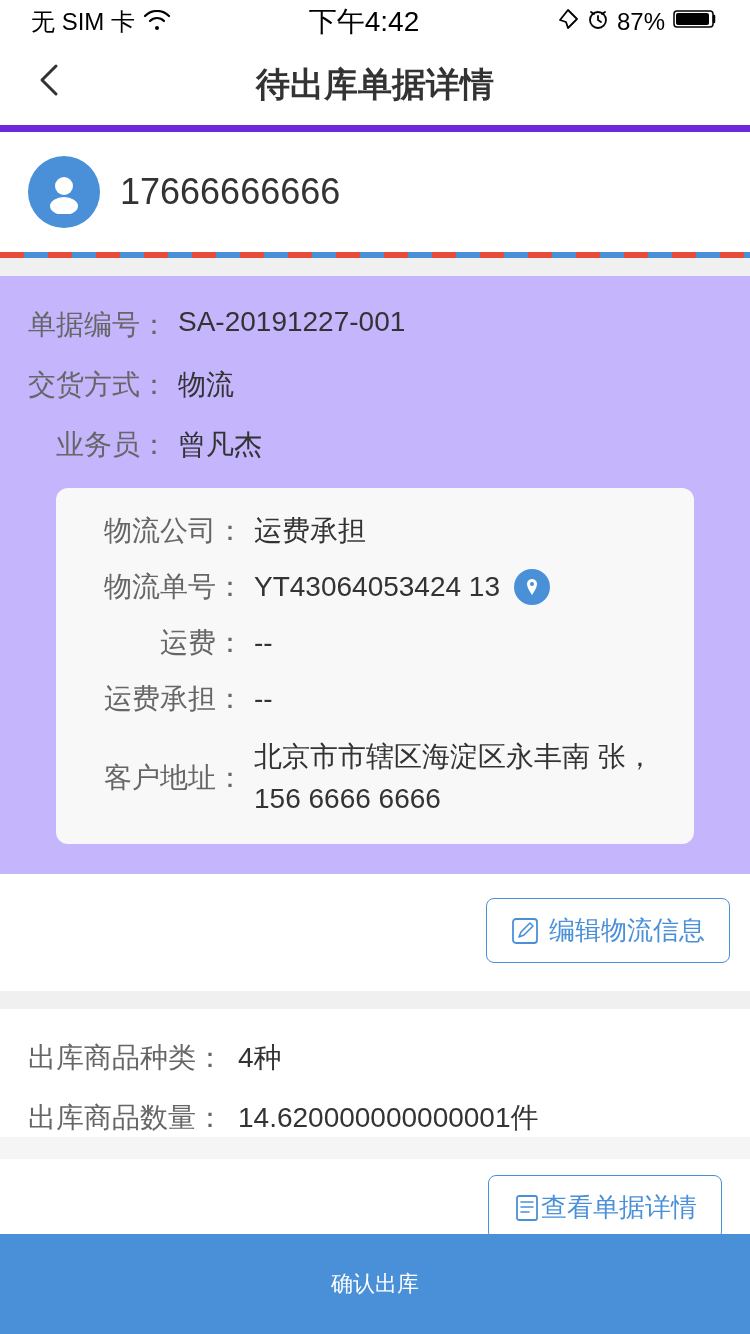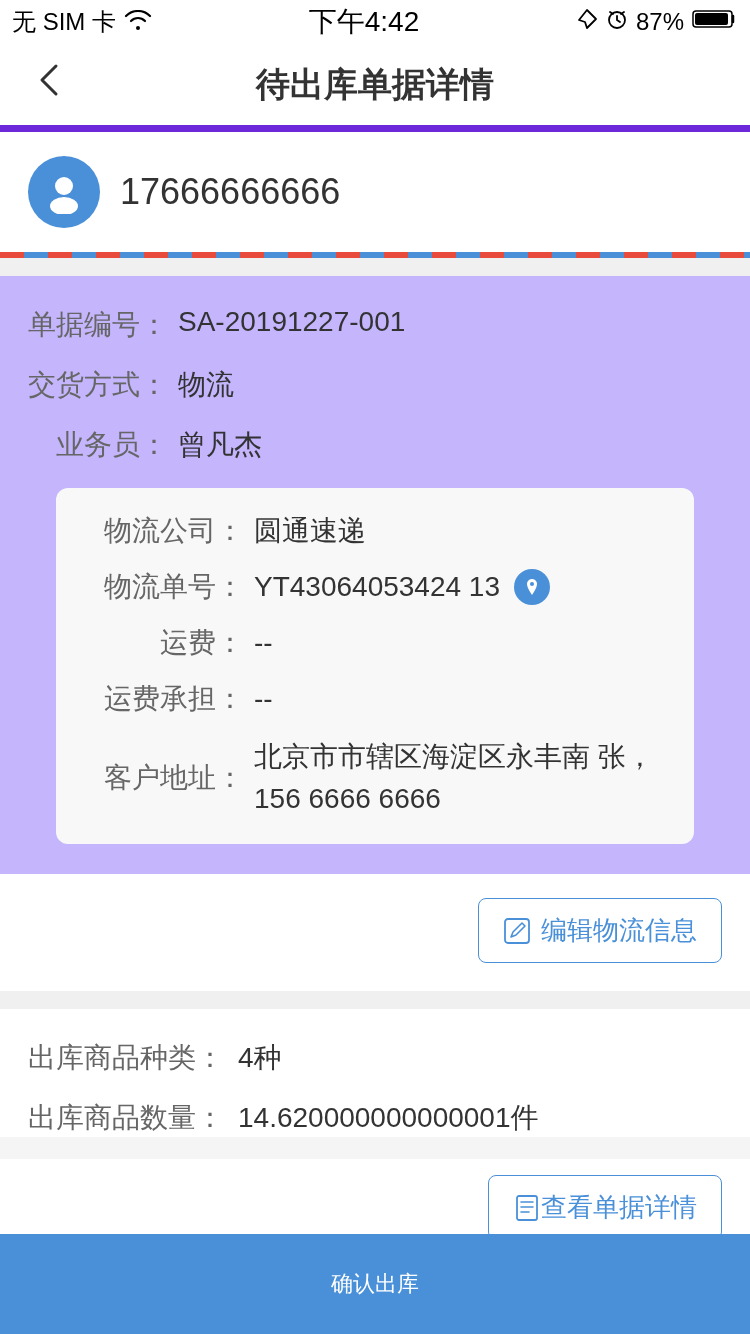--- a/index.html
+++ b/index.html
@@ -13,21 +13,21 @@
       color: #333;
     }
 
     
     .status-bar {
       height: 44px;
       background: #fff;
       display: flex;
       align-items: center;
       justify-content: space-between;
-      padding: 0 12px;
+      padding: 0 31px;
       font-size: 24px;
       color: #000;
     }
     .status-left { display: flex; align-items: center; gap: 8px; }
     .status-right { display: flex; align-items: center; gap: 8px; }
 
     
     .nav-bar {
       height: 88px;
       background: #fff;
@@ -154,21 +154,21 @@
       align-items: center;
       justify-content: center;
       flex-shrink: 0;
     }
     .location-icon svg { width: 20px; height: 20px; fill: #fff; }
 
     
     .edit-btn-row {
       display: flex;
       justify-content: flex-end;
-      padding: 24px 28px 28px;
+      padding: 24px 20px 28px;
       background: #fff;
     }
     .edit-btn {
       display: flex;
       align-items: center;
       gap: 10px;
       border: 1.5px solid #4a90d9;
       border-radius: 8px;
       padding: 14px 24px;
       color: #4a90d9;
@@ -321,21 +321,21 @@
       <span class="info-value">物流</span>
     </div>
     <div class="info-row">
       <span class="info-label">业务员：</span>
       <span class="info-value">曾凡杰</span>
     </div>
 
     <div class="logistics-card">
       <div class="logistics-row">
         <span class="logistics-label">物流公司：</span>
-        <span class="logistics-value">圆通速递</span>
+        <span class="logistics-value">运费承担</span>
       </div>
       <div class="logistics-row">
         <span class="logistics-label">物流单号：</span>
         <span class="logistics-value">
           <span>YT43064053424 13</span>
           <span class="location-icon">
             <svg viewBox="0 0 20 20" fill="none">
               <path d="M10 2C7.24 2 5 4.24 5 7c0 4 5 11 5 11s5-7 5-11c0-2.76-2.24-5-5-5z" fill="#fff"></path>
               <circle cx="10" cy="7" r="2" fill="#4a90d9"></circle>
             </svg>

